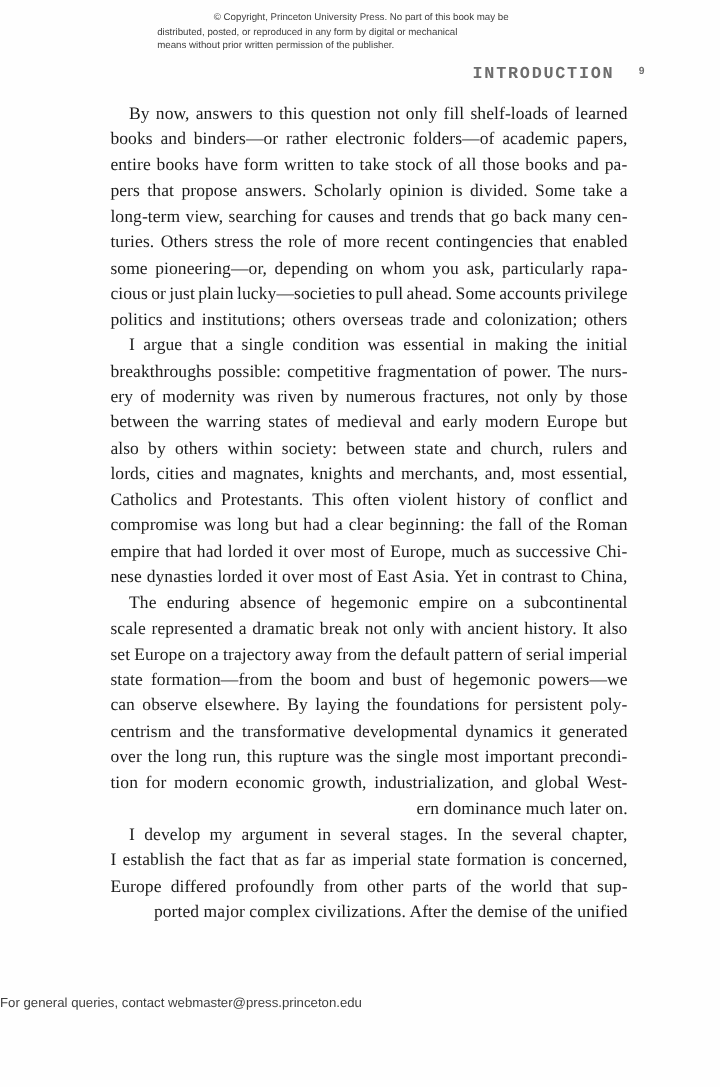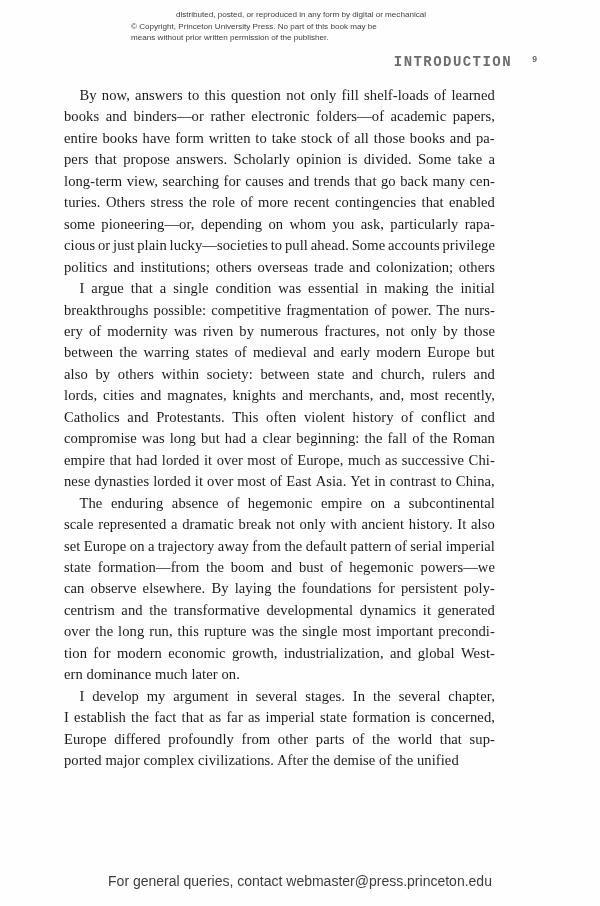--- a/index.html
+++ b/index.html
@@ -55,23 +55,24 @@
     top: 54px;
     font-family: "Liberation Sans", "DejaVu Sans", sans-serif;
     font-size: 8.6px;
     color: #6d6d6d;
     font-weight: 600;
   }
 
   
   .textblock {
     position: absolute;
-    left: 64px;
+    left: 92px;
     top: 85px;
     width: 431px;
+    text-align: right;
   }
   .para { margin: 0; }
   .line {
     display: block;
     font-size: 14.6px;
     line-height: 21.45px;
     white-space: nowrap;
     letter-spacing: 0.005em;
     color: #1b1b1b;
   }
@@ -86,35 +87,35 @@
     font-size: 0.62em;
     vertical-align: 0.42em;
     line-height: 0;
   }
 
   
   .footer {
     position: absolute;
     left: 0;
     right: 0;
-    top: 873px;
-    text-align: center;
+    top: 830px;
+    text-align: left;
     font-family: "Liberation Sans", "DejaVu Sans", sans-serif;
-    font-size: 14px;
+    font-size: 11px;
     color: #3d3d3d;
   }
 </style>
 </head>
 <body>
 
 <div class="page">
 
   <div class="copyright">
+    <span class="cline">© Copyright, Princeton University Press. No part of this book may be</span>
     <span class="cline">distributed, posted, or reproduced in any form by digital or mechanical</span>
-    <span class="cline">© Copyright, Princeton University Press. No part of this book may be</span>
     <span class="cline">means without prior written permission of the publisher.</span>
   </div>
 
   <div class="running-head">INTRODUCTION</div>
   <div class="folio">9</div>
 
   <div class="textblock" id="body-text-block">
       <p class="para">
         <span class="line just">
           <span class="w"><span class="indent"></span>By</span>
@@ -300,21 +301,21 @@
         <span class="line just">
           <span class="w">lords,</span>
           <span class="w">cities</span>
           <span class="w">and</span>
           <span class="w">magnates,</span>
           <span class="w">knights</span>
           <span class="w">and</span>
           <span class="w">merchants,</span>
           <span class="w">and,</span>
           <span class="w">most</span>
-          <span class="w">recently,</span>
+          <span class="w">essential,</span>
         </span>
         <span class="line just">
           <span class="w">Catholics</span>
           <span class="w">and</span>
           <span class="w">Protestants.</span>
           <span class="w">This</span>
           <span class="w">often</span>
           <span class="w">violent</span>
           <span class="w">history</span>
           <span class="w">of</span>

